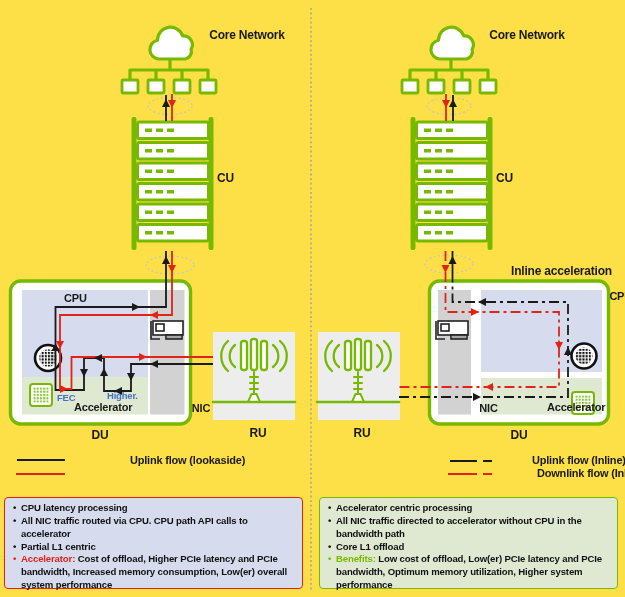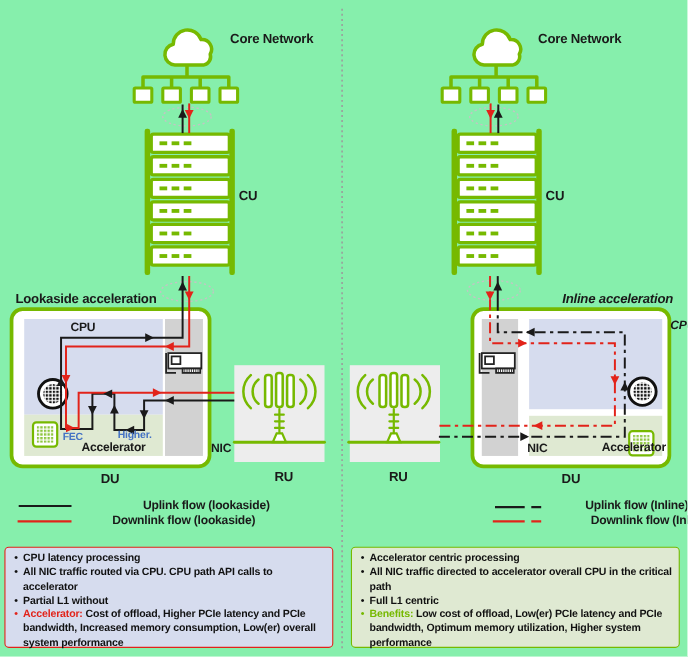--- a/index.html
+++ b/index.html
@@ -1,25 +1,25 @@
 <!DOCTYPE html>
 <html><head>
 <meta charset="utf-8">
 <style>
   html,body{margin:0;padding:0;background:#fff;}
-  .canvas{position:relative;width:625px;height:597px;background:#86efac;overflow:hidden;
+  .canvas{position:relative;width:625px;height:597px;background:#fde047;overflow:hidden;
           font-family:"Liberation Sans","DejaVu Sans",sans-serif;}
   svg.layer{position:absolute;left:0;top:0;}
   .lbl{position:absolute;font-weight:bold;color:#1a1a1a;white-space:nowrap;letter-spacing:-0.2px;}
   .f13{font-size:12px;}
   .f12{font-size:12px;}
   .f11{font-size:11px;margin-left:34px;}
   .f9{font-size:9.5px;}
   .center{text-align:center;white-space:normal;line-height:1.15;}
-  .right{text-align:right;font-style:italic;}
+  .right{text-align:right;}
   .blue{color:#4472c4;}
   .panel{position:absolute;top:497px;height:82px;border-radius:4px;padding:4px 6px 4px 3px;
          font-size:9.6px;font-weight:bold;line-height:1.34;letter-spacing:-0.15px;color:#111;}
   .panel-red{left:4px;width:288px;border:1.6px solid #e2231a;background:#d6dcee;}
   .panel-green{left:319px;width:288px;border:1.6px solid #76b900;background:#dfe9d2;}
   .panel ul{margin:0;padding:0;list-style:none;}
   .panel li{display:flex;}
   .panel .dot{width:13px;min-width:13px;text-align:center;}
   .panel .txt{flex:1;}
   .red-text{color:#e2231a;}
@@ -255,21 +255,20 @@
     <path d="M448 474 H477 M483 474 H492" stroke="#e2231a"></path>
   </g>
 </svg>
 
 <div class="lbl f12 center" style="left:209px;top:29px;width:76px;">Core Network</div>
 <div class="lbl f12 center" style="left:489px;top:29px;width:76px;">Core Network</div>
 
 <div class="lbl f13" style="left:217px;top:171px;">CU</div>
 <div class="lbl f13" style="left:496px;top:171px;">CU</div>
 
-<div class="lbl f12" style="left:14px;top:264px;">Lookaside acceleration</div>
 <div class="lbl f12 right" style="left:492px;top:264px;width:120px;">Inline acceleration</div>
 
 <div class="lbl f11" style="left:30px;top:292px;">CPU</div>
 <div class="lbl f11 right" style="left:556px;top:290px;width:42px;">CPU</div>
 
 <div class="lbl f9 blue" style="left:57px;top:392px;">FEC</div>
 <div class="lbl f9 blue" style="left:107px;top:390px;">Higher.</div>
 
 <div class="lbl f11" style="left:40px;top:401px;">Accelerator</div>
 <div class="lbl f11" style="left:513px;top:401px;">Accelerator</div>
@@ -277,58 +276,57 @@
 <div class="lbl f11 center" style="left:150px;top:402px;width:34px;">NIC</div>
 <div class="lbl f11 center" style="left:438px;top:402px;width:33px;">NIC</div>
 
 <div class="lbl f13 center" style="left:80px;top:429px;width:40px;">DU</div>
 <div class="lbl f13 center" style="left:499px;top:429px;width:40px;">DU</div>
 
 <div class="lbl f12 center" style="left:228px;top:427px;width:60px;">RU</div>
 <div class="lbl f12 center" style="left:332px;top:427px;width:60px;">RU</div>
 
 <div class="lbl f11" style="left:68px;top:454px;padding-left:28px;">Uplink flow (lookaside)</div>
-<div class="lbl f11" style="left:68px;top:467px;">Downlink flow (lookaside)</div>
 <div class="lbl f11" style="left:498px;top:454px;">Uplink flow (Inline)</div>
 <div class="lbl f11" style="left:503px;top:467px;">Downlink flow (Inline)</div>
 
 <div class="panel panel-red">
   <ul>
     <li>
           <span class="dot">•</span>
           <span class="txt">CPU latency processing</span>
         </li>
     <li>
           <span class="dot">•</span>
           <span class="txt">All NIC traffic routed via CPU. CPU path API calls to accelerator</span>
         </li>
     <li>
           <span class="dot">•</span>
-          <span class="txt">Partial L1 without</span>
+          <span class="txt">Partial L1 centric</span>
         </li>
     <li>
           <span class="dot red-text">•</span>
           <span class="txt"><span class="red-text">Accelerator:</span><span> Cost of offload, Higher PCIe latency and PCIe bandwidth, Increased memory consumption, Low(er) overall system performance</span></span>
         </li>
   </ul>
 </div>
 
 <div class="panel panel-green">
   <ul>
     <li>
           <span class="dot">•</span>
           <span class="txt">Accelerator centric processing</span>
         </li>
     <li>
           <span class="dot">•</span>
-          <span class="txt">All NIC traffic directed to accelerator overall CPU in the critical path</span>
-        </li>
-    <li>
-          <span class="dot">•</span>
-          <span class="txt">Full L1 centric</span>
+          <span class="txt">All NIC traffic directed to accelerator without CPU in the bandwidth path</span>
+        </li>
+    <li>
+          <span class="dot">•</span>
+          <span class="txt">Core L1 offload</span>
         </li>
     <li>
           <span class="dot green-text">•</span>
           <span class="txt"><span class="green-text">Benefits:</span><span> Low cost of offload, Low(er) PCIe latency and PCIe bandwidth, Optimum memory utilization, Higher system performance</span></span>
         </li>
   </ul>
 </div>
 
 </div>
 

